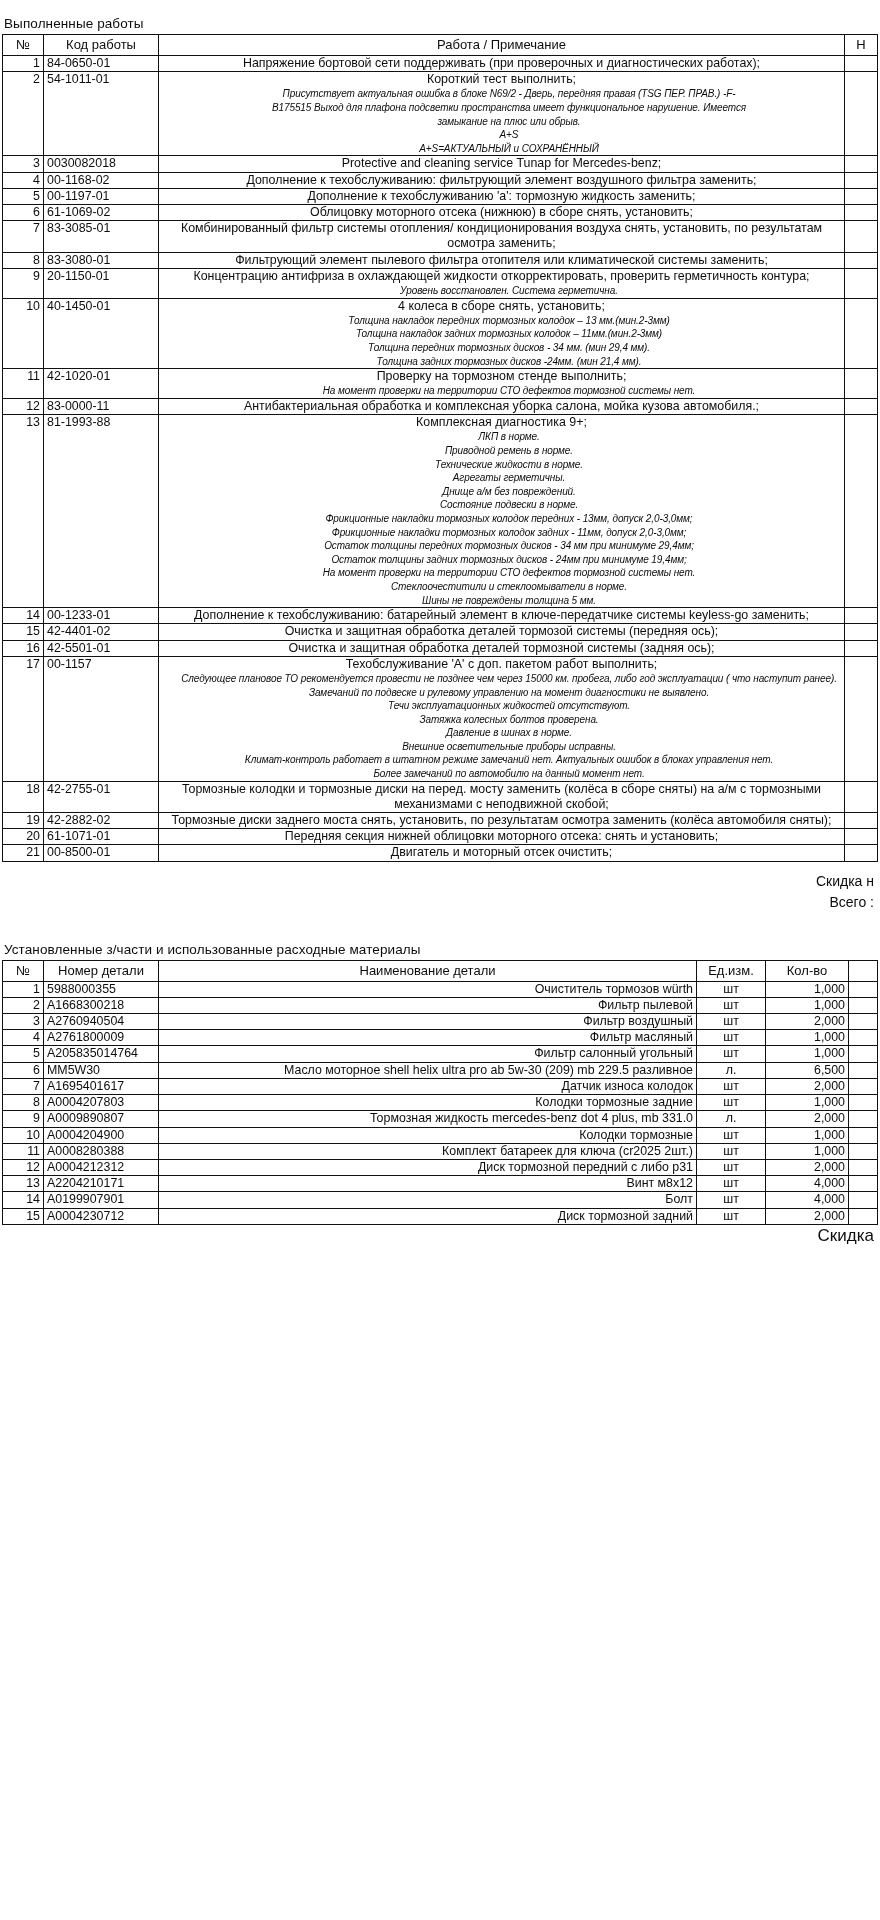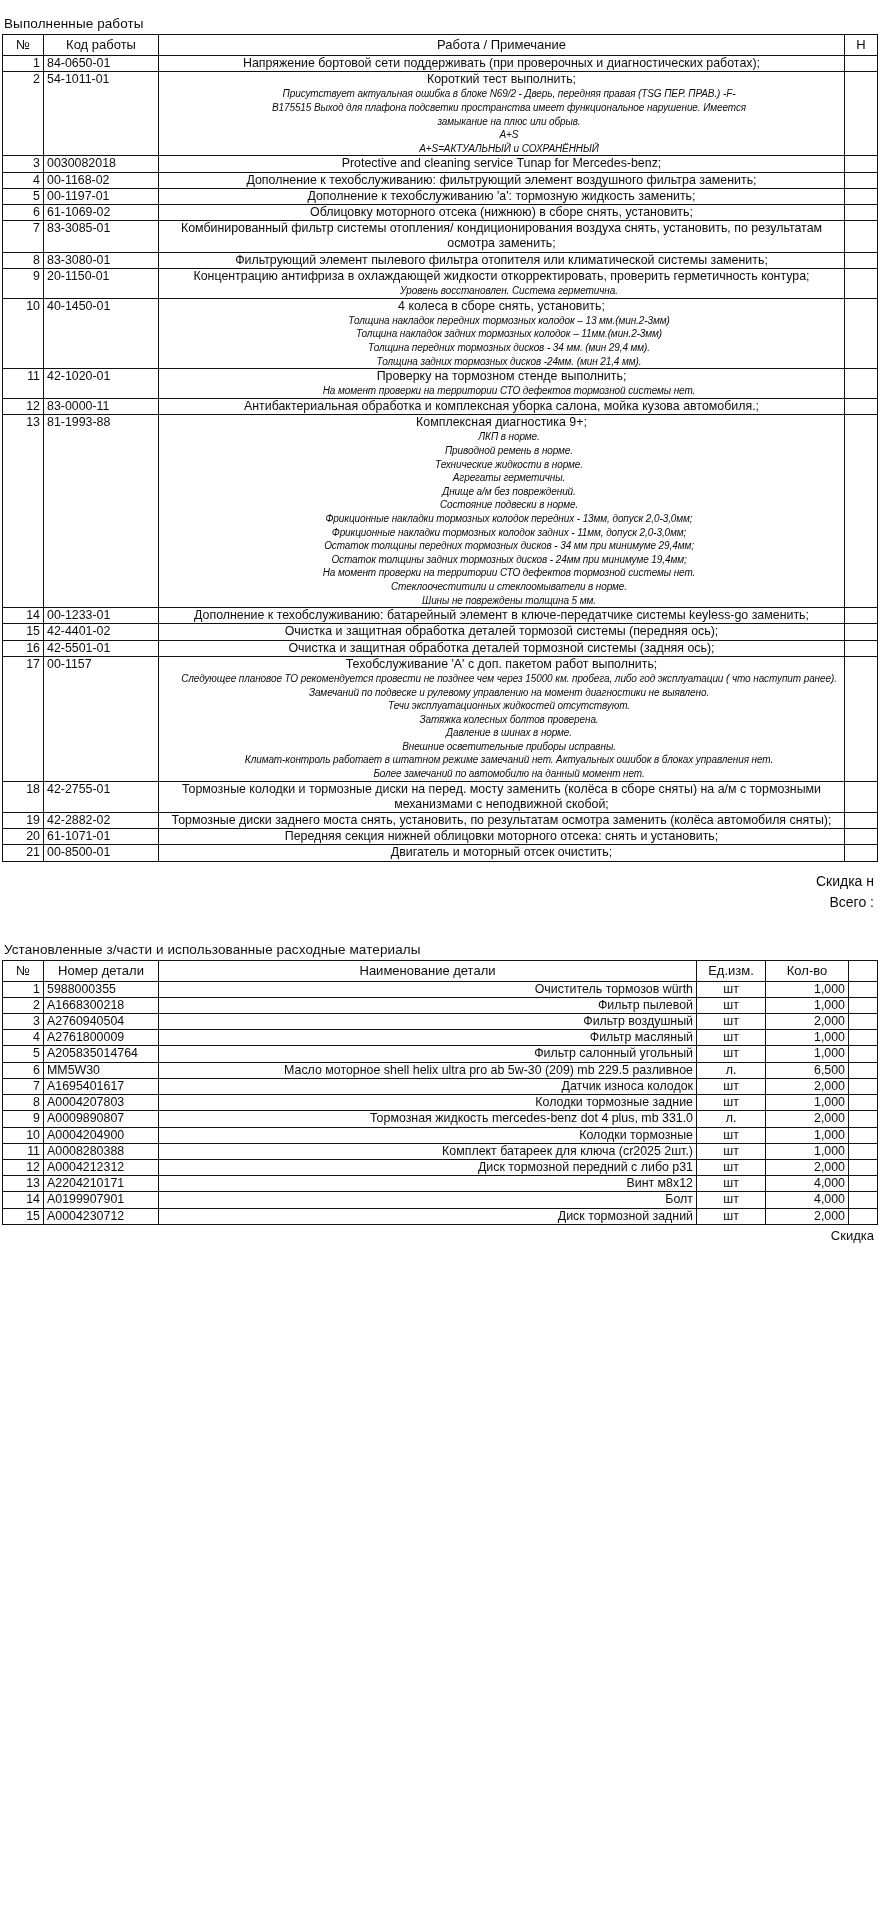--- a/index.html
+++ b/index.html
@@ -77,21 +77,21 @@
   .spacer-md{height:17px;}
 
   
   .p-num{width:34px;text-align:right;padding-right:5px;}
   .p-art{width:108px;text-align:left;padding-left:8px;}
   .p-name{text-align:right;padding-left:7px;}
   .p-unit{width:62px;text-align:center;margin-top:32px;}
   .p-qty{width:76px;text-align:right;padding-right:8px;}
   .p-tail{width:22px;}
   .footer-note{
-    text-align:right;padding-right:6px;font-size:13px;line-height:18px;margin-top:2px;
+    text-align:right;padding-right:6px;font-size:17px;line-height:18px;margin-top:2px;
   }
 </style>
 </head>
 <body>
 
 <div class="page">
 
   <div class="caption">Выполненные работы</div>
 
   <table class="doc">

